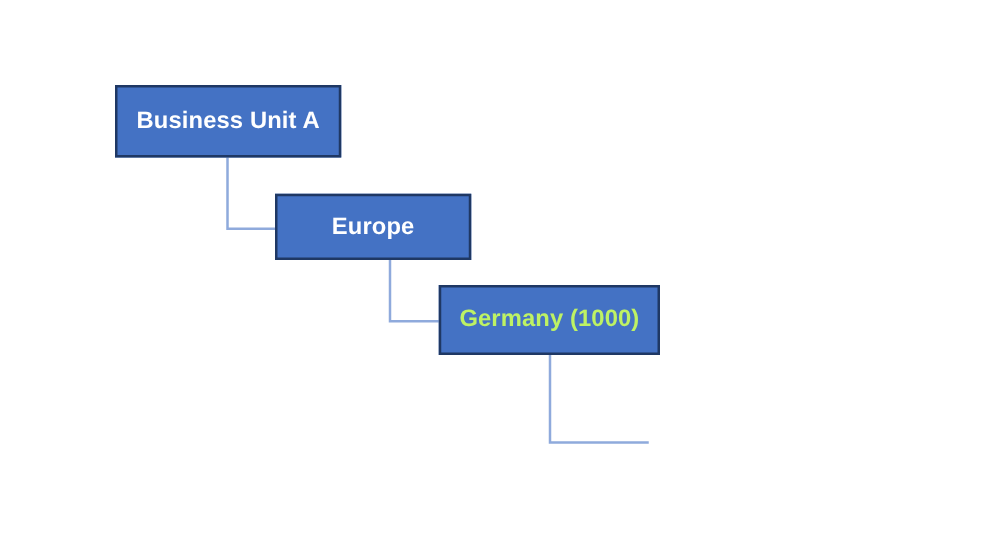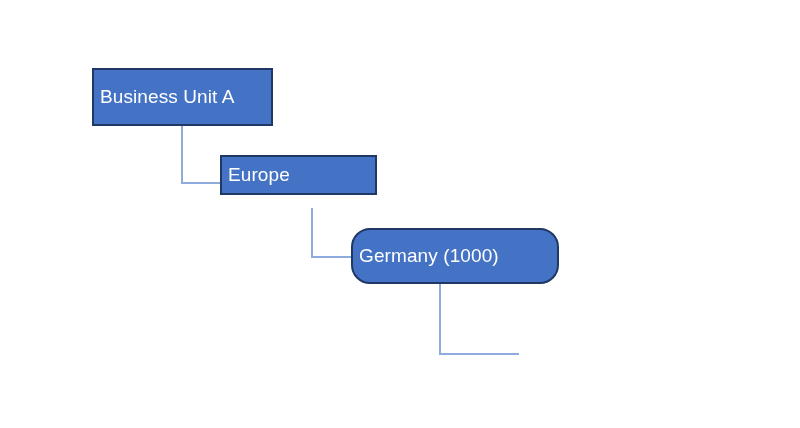--- a/index.html
+++ b/index.html
@@ -24,24 +24,25 @@
     top: 0;
     width: 800px;
     height: 428px;
     pointer-events: none;
   }
   .node {
     position: absolute;
     box-sizing: border-box;
     display: flex;
     align-items: center;
+    justify-content: center;
     text-align: center;
     color: #ffffff;
     font-size: 19px;
-    font-weight: 400;
+    font-weight: 700;
     line-height: 1.15;
     letter-spacing: 0.1px;
     white-space: nowrap;
   }
   .node.blue {
     background: #4472C4;
     border: 2px solid #1F3864;
   }
   .node.orange {
     background: #ED7D31;
@@ -60,22 +61,22 @@
   <svg id="connector-layer" viewBox="0 0 800 428" xmlns="http://www.w3.org/2000/svg">
     <path fill="none" stroke="#8FAADC" stroke-width="2" d="M 182 126 L 182 183 L 220 183"></path>
     <path fill="none" stroke="#8FAADC" stroke-width="2" d="M 312 208 L 312 257 L 351 257"></path>
     <path fill="none" stroke="#8FAADC" stroke-width="2" d="M 440 284 L 440 354 L 519 354"></path>
   </svg>
 
   <div class="node blue" style="left: 92px; top: 68px; width: 181px; height: 58px; background: rgb(68, 114, 196); border-color: rgb(31, 56, 100); color: rgb(255, 255, 255);">
     <span class="node-label">Business Unit A</span>
   </div>
 
-  <div class="node blue" style="left: 220px; top: 155px; width: 157px; height: 40px; background: rgb(68, 114, 196); border-color: rgb(31, 56, 100); color: rgb(255, 255, 255);">
+  <div class="node blue" style="left: 220px; top: 155px; width: 157px; height: 53px; background: rgb(68, 114, 196); border-color: rgb(31, 56, 100); color: rgb(255, 255, 255);">
     <span class="node-label">Europe</span>
   </div>
 
-  <div class="node blue" style="left: 351px; top: 228px; width: 208px; height: 56px; background: rgb(68, 114, 196); border-color: rgb(31, 56, 100); color: #ffffff; border-radius: 19px;">
+  <div class="node blue" style="left: 351px; top: 228px; width: 177px; height: 56px; background: rgb(68, 114, 196); border-color: rgb(31, 56, 100); color: #bef264;">
     <span class="node-label">Germany (1000)</span>
   </div>
 
 
 </div>
 
 </body></html>

